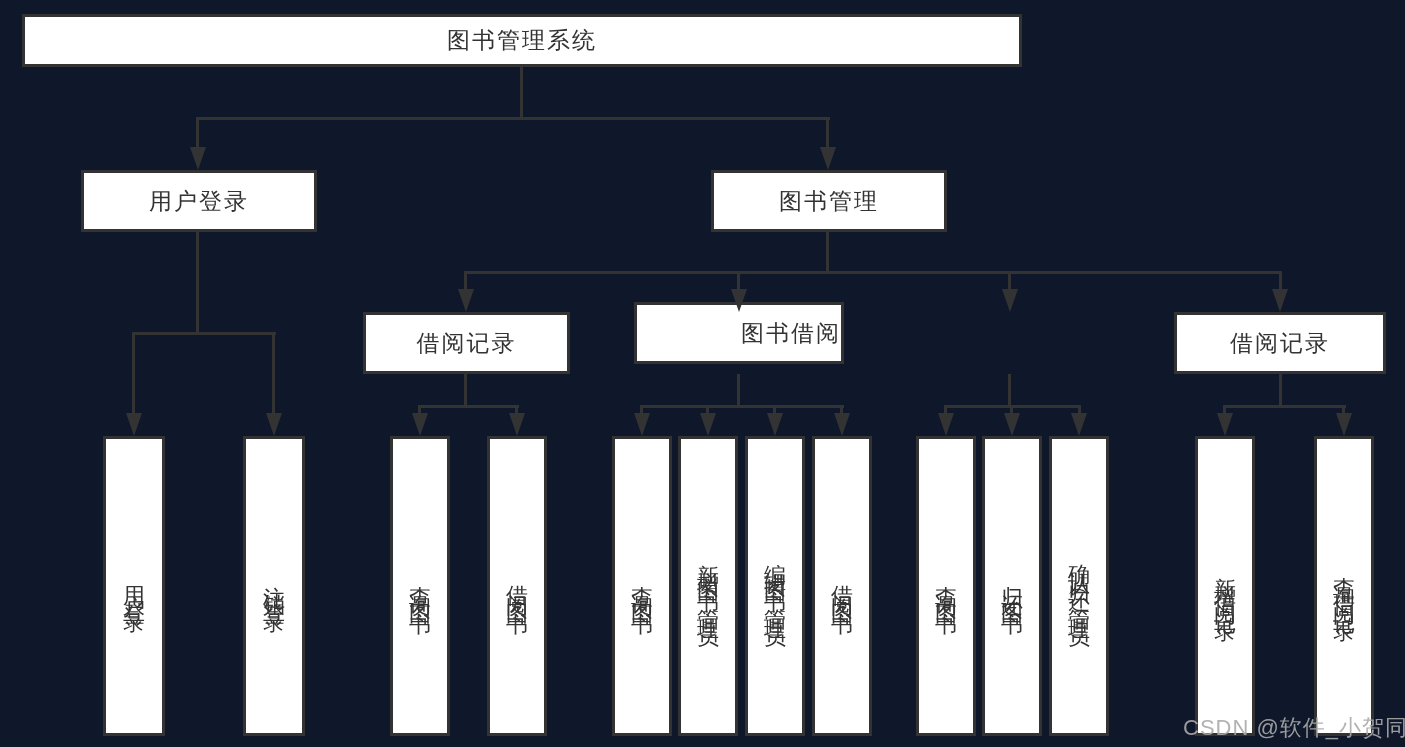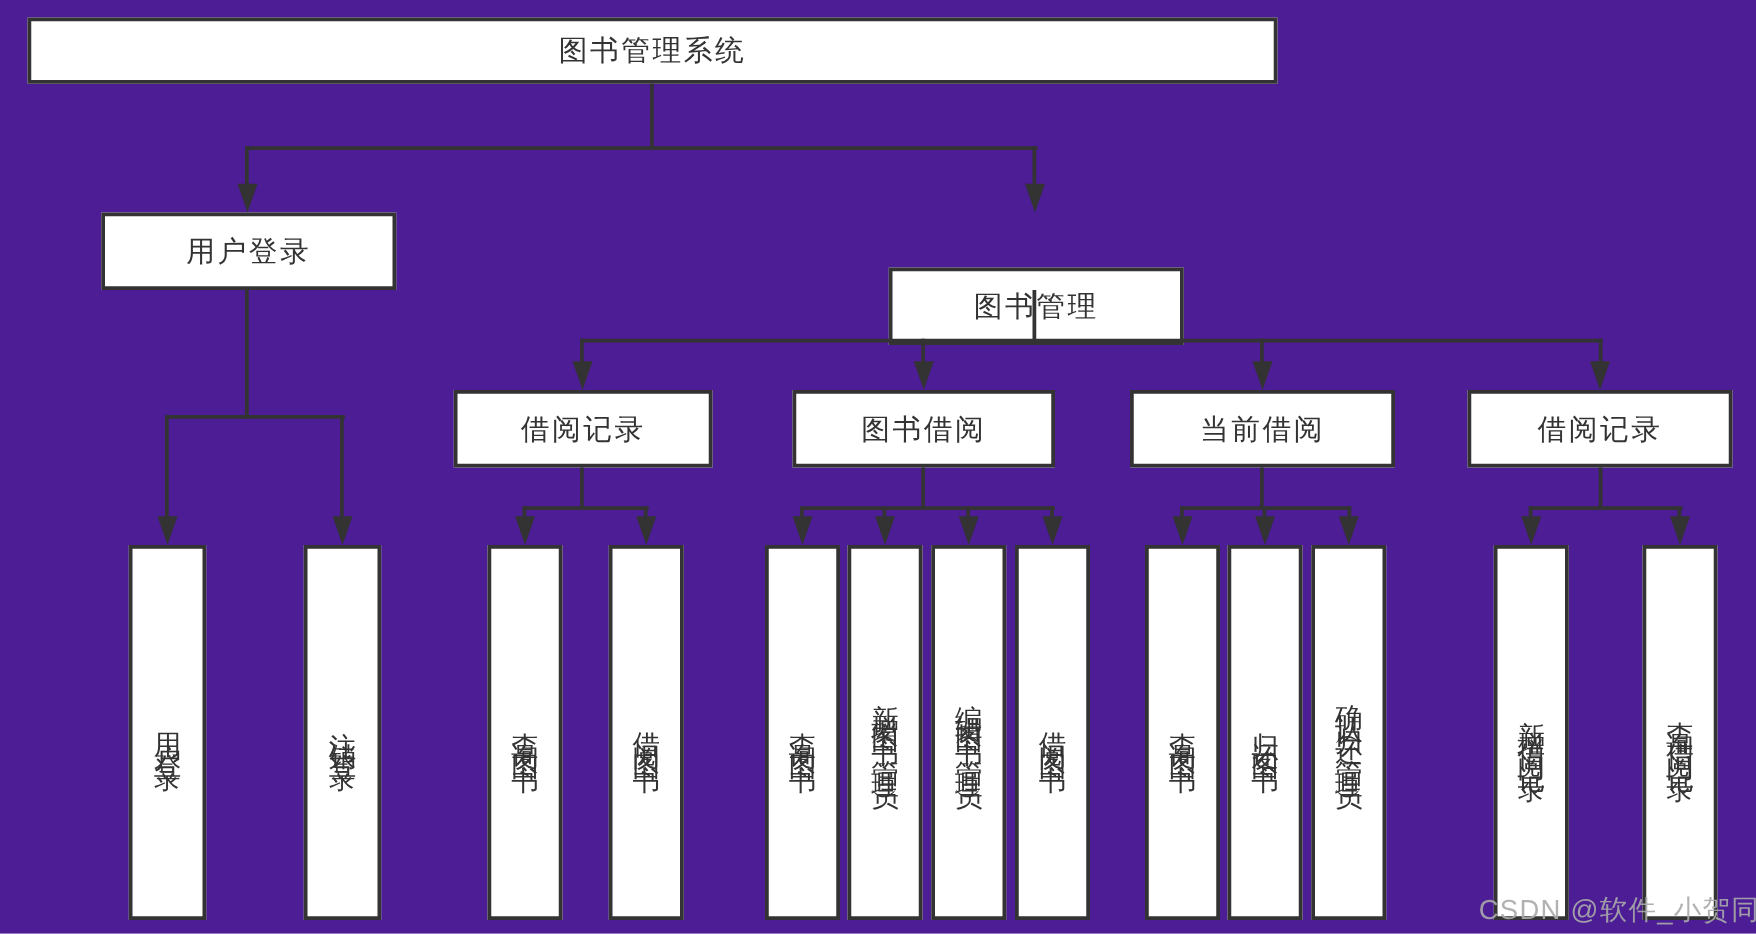--- a/index.html
+++ b/index.html
@@ -5,21 +5,21 @@
   html, body {
     margin: 0;
     padding: 0;
     background: #ffffff;
     font-family: "Liberation Sans", sans-serif;
   }
   .canvas {
     position: relative;
     width: 1405px;
     height: 747px;
-    background: #4c1d95;
+    background: #0f172a;
     overflow: hidden;
   }
   .box {
     position: absolute;
     box-sizing: border-box;
     border: 3px solid #333333;
     background: #ffffff;
     color: #333333;
     display: flex;
     align-items: center;
@@ -71,32 +71,29 @@
 
 <div class="canvas">
 
   <div class="box horiz" style="left:22px; top:14px; width:1000px; height:53px;">
     <span>图书管理系统</span>
   </div>
 
   <div class="box horiz" style="left:81px; top:170px; width:236px; height:62px;">
     <span>用户登录</span>
   </div>
-  <div class="box horiz" style="left:711px; top:170px; width:236px; height:62px;margin-top:44px;">
+  <div class="box horiz" style="left:711px; top:170px; width:236px; height:62px;">
     <span>图书管理</span>
   </div>
 
   <div class="box horiz" style="left:363px; top:312px; width:207px; height:62px;">
     <span>借阅记录</span>
   </div>
-  <div class="box horiz" style="left:634px; top:312px; width:210px; height:62px;">
+  <div class="box horiz" style="left:634px; top:302px; width:210px; height:62px;justify-content:flex-end;">
     <span>图书借阅</span>
-  </div>
-  <div class="box horiz" style="left:904px; top:312px; width:212px; height:62px;">
-    <span>当前借阅</span>
   </div>
   <div class="box horiz" style="left:1174px; top:312px; width:212px; height:62px;">
     <span>借阅记录</span>
   </div>
 
   <div class="box vert" style="left:103px; top:436px; width:62px; height:300px;">
     <span>用户登录</span>
   </div>
   <div class="box vert" style="left:243px; top:436px; width:62px; height:300px;">
     <span>注销登录</span>

